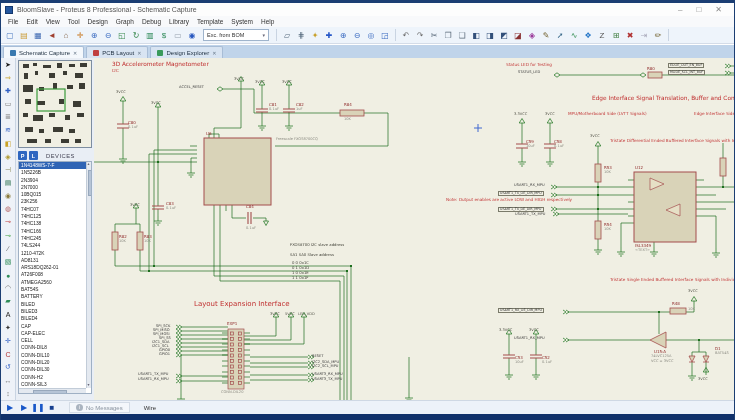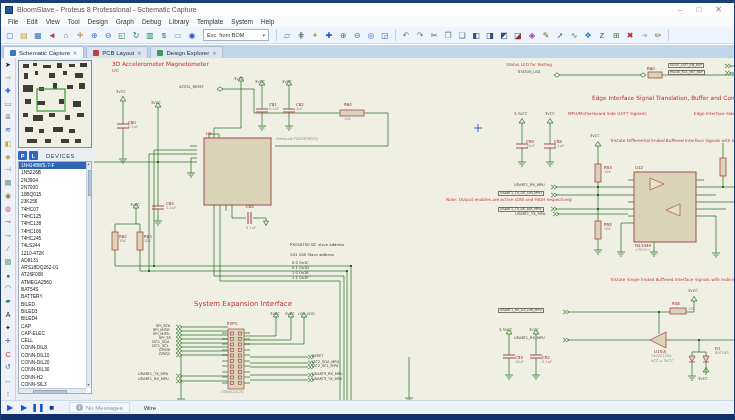--- a/index.html
+++ b/index.html
@@ -477,21 +477,21 @@
           <rect x="628" y="128" width="2" height="2"></rect>
         <rect x="564" y="253" width="2" height="2"></rect>
           <rect x="604" y="281" width="2" height="2"></rect>
       </g>
 
       <path d="M380,70 H388 M384,66 V74" stroke="#4169d0" stroke-width="1"></path>
     </svg>
     <div id="schlabels">
         <span class="sl t1" style="left: 18px; top: 4px;">3D Accelerometer Magnetometer</span>
         <span class="sl t2" style="left: 18px; top: 11px;">I2C</span>
-        <span class="sl t1b" style="left: 100px; top: 243px;">System Expansion Interface</span>
+        <span class="sl t1b" style="left: 100px; top: 243px;">Layout Expansion Interface</span>
         <span class="sl t2" style="left: 412px; top: 5px;">Status LED for Testing</span>
         <span class="sl t1" style="left: 498px; top: 38px;">Edge Interface Signal Translation, Buffer and Conditioning</span>
         <span class="sl t2" style="left: 474px; top: 54px;">MPU/Motherboard Side (LVTT Signals)</span>
         <span class="sl t2" style="left: 600px; top: 54px;">Edge Interface Side Signals</span>
         <span class="sl t2" style="left: 516px; top: 81px;">Tristate Differential Ended Buffered Interface Signals with Individual Direction Control</span>
         <span class="sl t2" style="left: 352px; top: 140px;">Note: Output enables are active LOW and HIGH respectively</span>
         <span class="sl t2" style="left: 516px; top: 220px;">Tristate Single Ended Buffered Interface Signals with Individual Direction Control</span>
         <span class="sl rf" style="left: 34px; top: 63px;">C80</span>
         <span class="sl vl" style="left: 34px; top: 68px;">0.1uF</span>
         <span class="sl rf" style="left: 175px; top: 45px;">C81</span>

